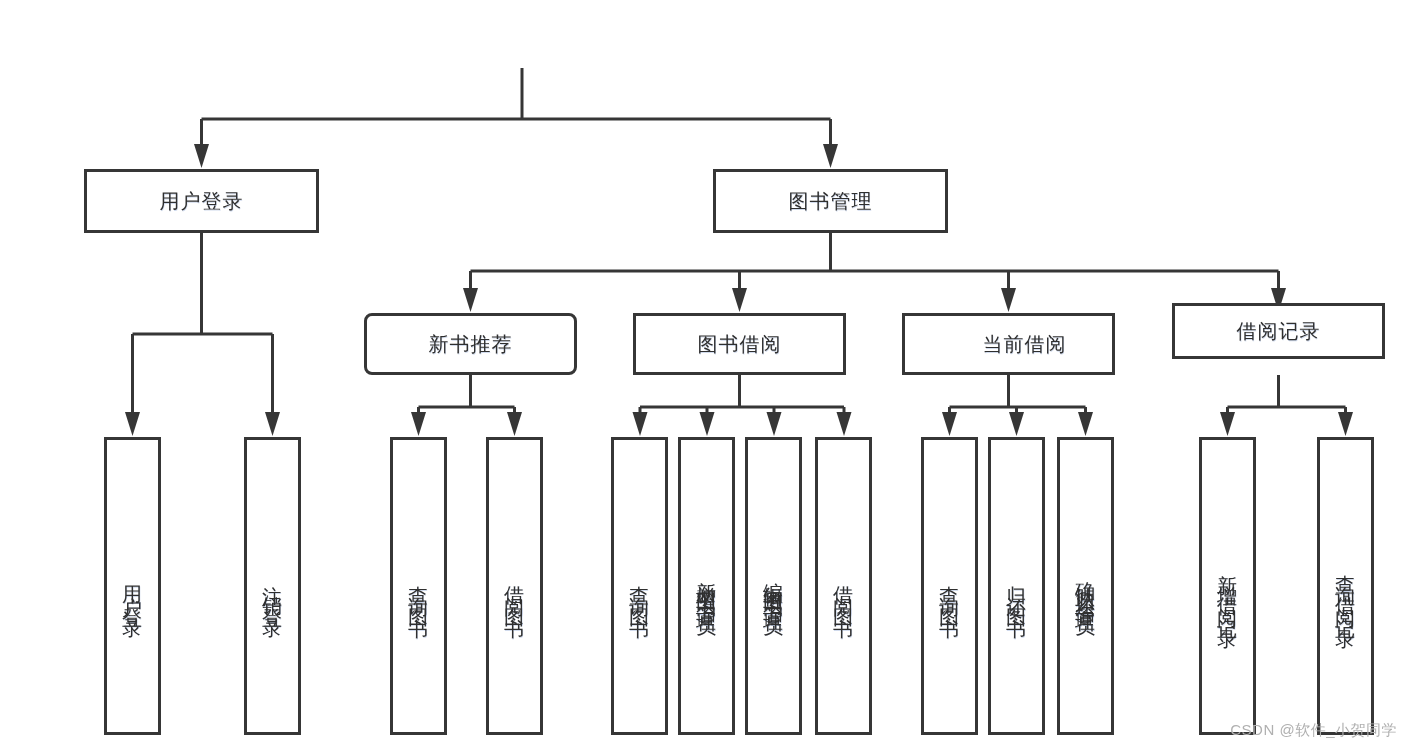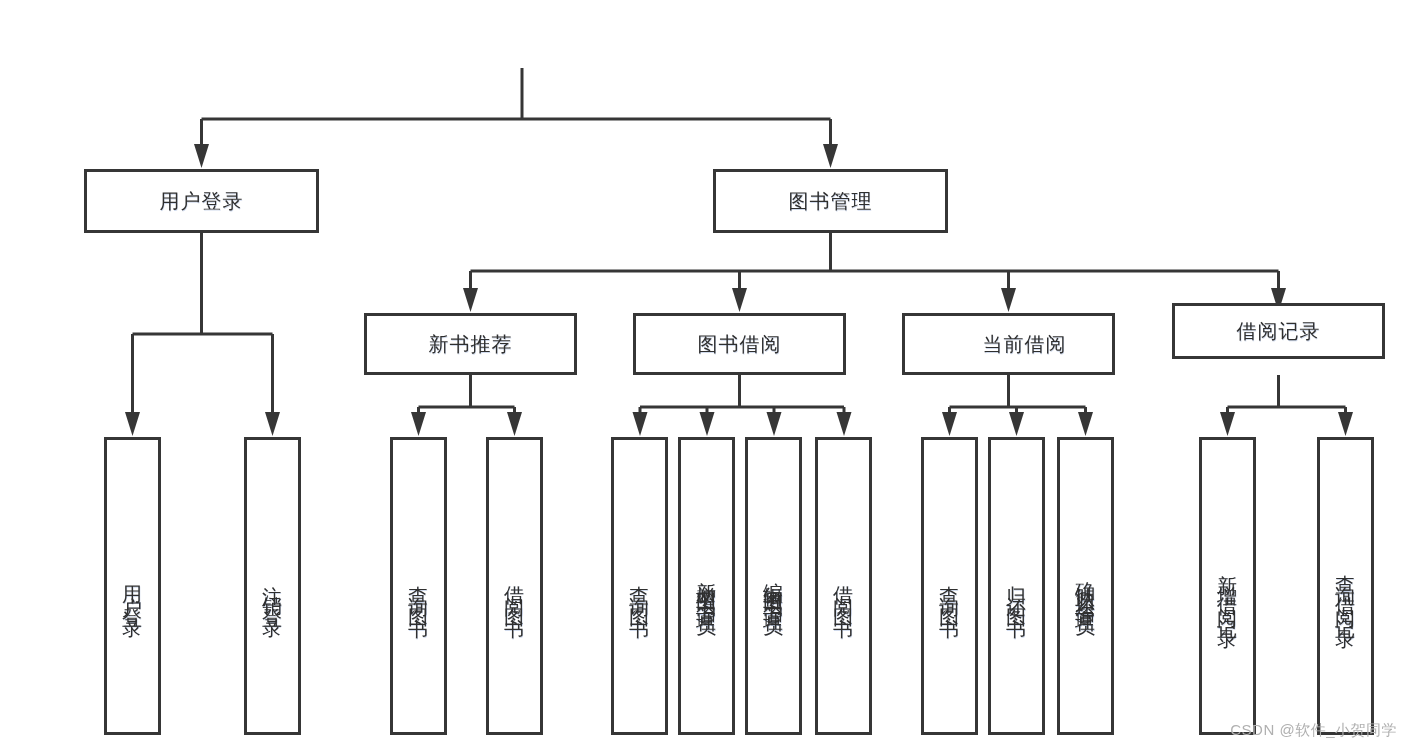--- a/index.html
+++ b/index.html
@@ -96,21 +96,21 @@
     </svg>
 
 
   <div class="node h" style="left:84px;top:169px;width:235px;height:64px;">
     <span>用户登录</span>
   </div>
   <div class="node h" style="left:713px;top:169px;width:235px;height:64px;">
     <span>图书管理</span>
   </div>
 
-  <div class="node h" style="left:364px;top:313px;width:213px;height:62px;">
+  <div class="node h" style="left:364px;top:313px;width:213px;height:62px;border-radius:8px;">
     <span>新书推荐</span>
   </div>
   <div class="node h" style="left:633px;top:313px;width:213px;height:62px;">
     <span>图书借阅</span>
   </div>
   <div class="node h" style="left:902px;top:313px;width:213px;height:62px;padding-left:32px;">
     <span>当前借阅</span>
   </div>
   <div class="node h" style="left:1172px;top:303px;width:213px;height:56px;">
     <span>借阅记录</span>

